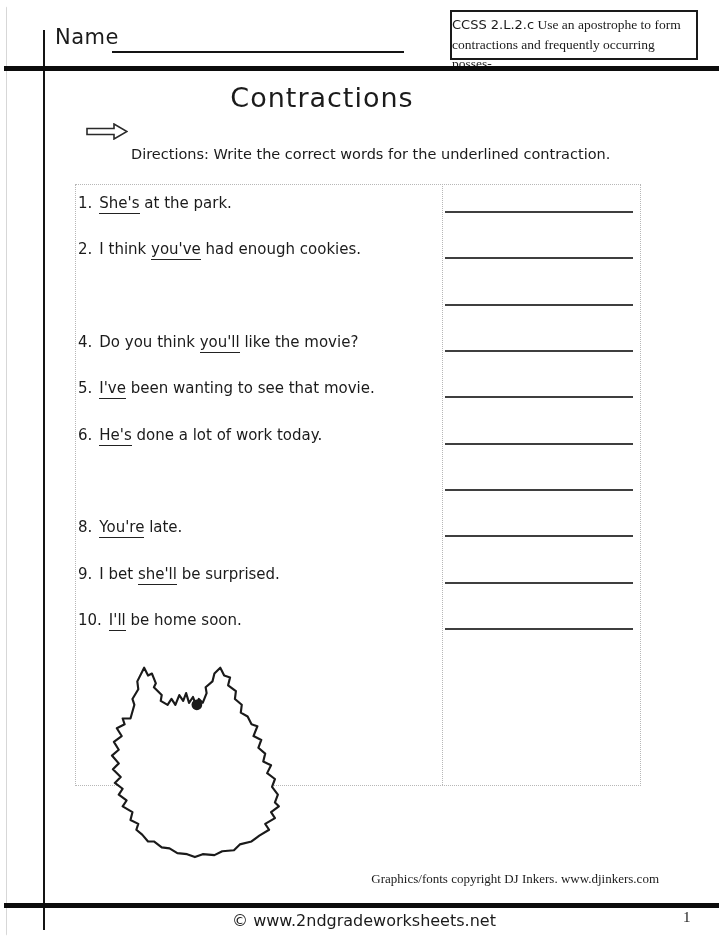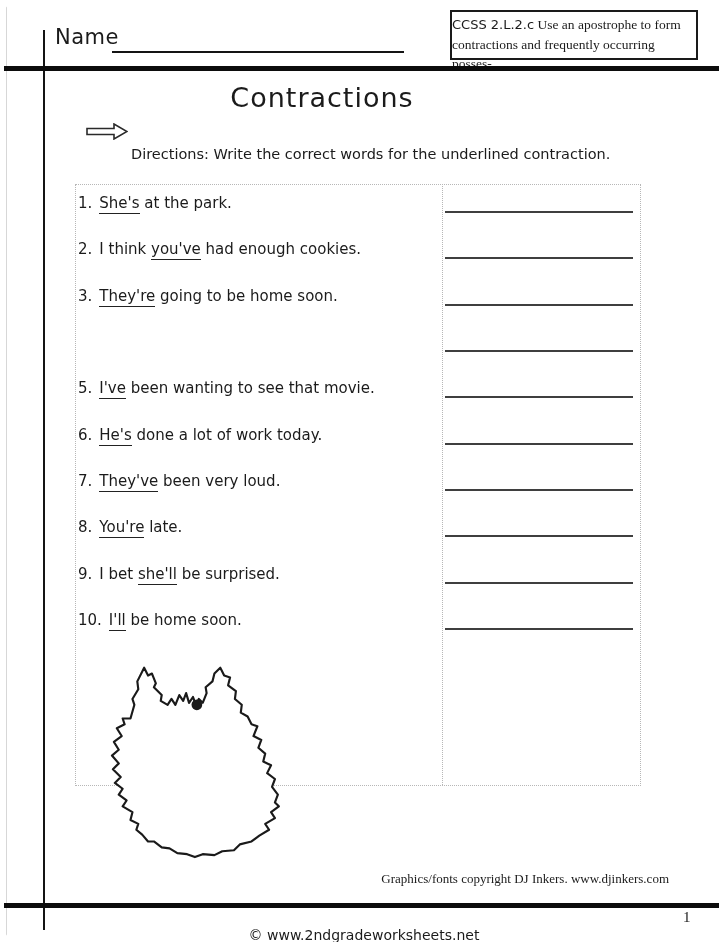--- a/index.html
+++ b/index.html
@@ -30,22 +30,22 @@
   
   #worksheet-box{left:75px;top:184px;width:564px;height:600px;border:1px dotted #b7b7b7;}
   #answer-divider{left:442px;top:184px;width:1px;height:601px;border-left:1px dotted #b7b7b7;}
   .q-row{left:78px;width:360px;font-size:15px;white-space:nowrap;}
   .q-num{display:inline-block;margin-right:7px;}
   .q-u{border-bottom:1.6px solid #222;padding-bottom:1px;}
   .answer-line{left:445px;width:188px;height:0;border-top:2px solid #3f3f3f;}
   
   #cat{left:92px;top:656px;}
   
-  #credits{right:59px;top:871px;font-family:"Liberation Serif",serif;font-size:13px;}
-  #footer-site{left:0;top:911px;width:728px;text-align:center;font-size:14px;margin-top:16px;}
+  #credits{right:69px;top:871px;font-family:"Liberation Serif",serif;font-size:13px;}
+  #footer-site{left:0;top:911px;width:728px;text-align:center;font-size:16px;}
   #page-number{left:683px;top:909px;font-family:"Liberation Serif",serif;font-size:15px;}
 </style>
 </head>
 <body>
 
 <div id="page">
 
   <div class="abs" id="left-edge"></div>
   <div class="abs" id="margin-rule"></div>
 
@@ -63,24 +63,23 @@
   <svg class="abs" id="directions-arrow" width="42" height="17" viewBox="0 0 42 17">
     <path d="M1,5.5 L28,5.5 L28,1 L41,8.5 L28,16 L28,11.5 L1,11.5 Z" fill="#ffffff" stroke="#2a2a2a" stroke-width="1.6" stroke-linejoin="miter"></path>
   </svg>
   <div class="abs" id="directions-text">Directions: Write the correct words for the underlined contraction.</div>
 
   <div class="abs" id="worksheet-box"></div>
   <div class="abs" id="answer-divider"></div>
 
   <div class="abs q-row" style="top:194px"><span class="q-num">1.</span><span></span><span class="q-u">She's</span><span> at the park.</span></div>
   <div class="abs q-row" style="top:240px"><span class="q-num">2.</span><span>I think </span><span class="q-u">you've</span><span> had enough cookies.</span></div>
-  <div class="abs q-row" style="top:287px"><span class="q-num">3.</span><span></span><span class="q-u">They're</span><span> going to be home soon.</span></div>
+  <div class="abs q-row" style="top:333px"><span class="q-num">4.</span><span>Do you think </span><span class="q-u">you'll</span><span> like the movie?</span></div>
   <div class="abs q-row" style="top:379px"><span class="q-num">5.</span><span></span><span class="q-u">I've</span><span> been wanting to see that movie.</span></div>
   <div class="abs q-row" style="top:426px"><span class="q-num">6.</span><span></span><span class="q-u">He's</span><span> done a lot of work today.</span></div>
-  <div class="abs q-row" style="top:472px"><span class="q-num">7.</span><span></span><span class="q-u">They've</span><span> been very loud.</span></div>
   <div class="abs q-row" style="top:518px"><span class="q-num">8.</span><span></span><span class="q-u">You're</span><span> late.</span></div>
   <div class="abs q-row" style="top:565px"><span class="q-num">9.</span><span>I bet </span><span class="q-u">she'll</span><span> be surprised.</span></div>
   <div class="abs q-row" style="top:611px"><span class="q-num">10.</span><span></span><span class="q-u">I'll</span><span> be home soon.</span></div>
 
   <div class="abs answer-line" style="top:211px"></div>
   <div class="abs answer-line" style="top:257px"></div>
   <div class="abs answer-line" style="top:304px"></div>
   <div class="abs answer-line" style="top:350px"></div>
   <div class="abs answer-line" style="top:396px"></div>
   <div class="abs answer-line" style="top:443px"></div>

